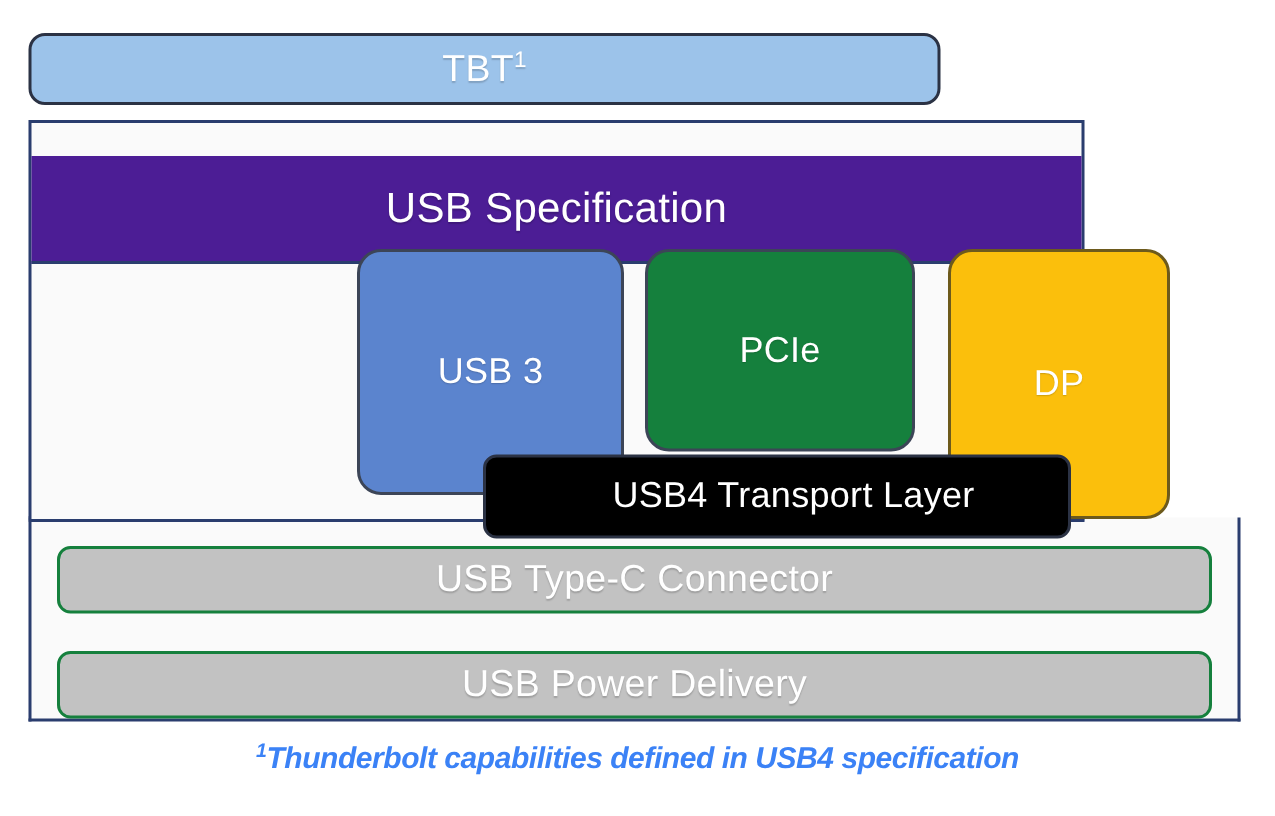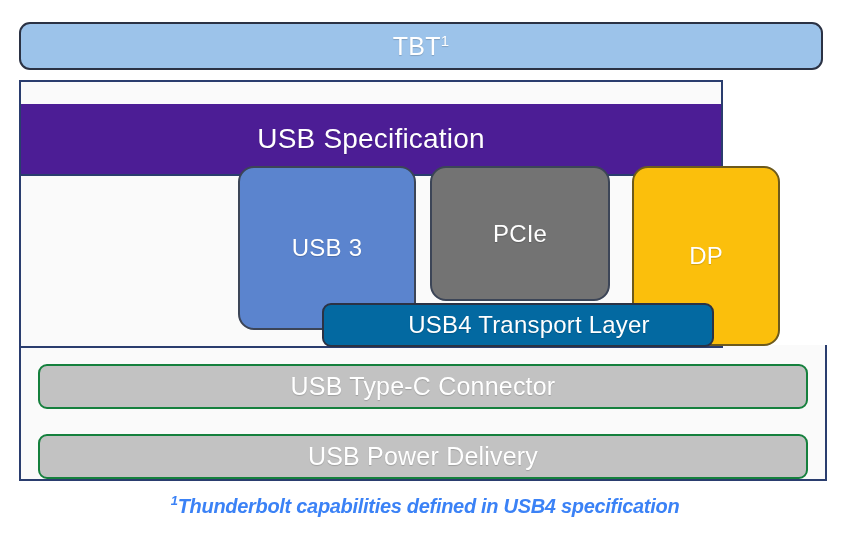--- a/index.html
+++ b/index.html
@@ -35,21 +35,21 @@
     font-weight: 400;
     letter-spacing: .2px;
     text-shadow: 0 1px 1px rgba(0,0,0,.18);
     white-space: nowrap;
   }
 
   
   #tbt-bar {
     left: 19px;
     top: 22px;
-    width: 804px;
+    width: 608px;
     height: 48px;
     background: #9cc3ea;
     border: 2px solid #2b3244;
     border-radius: 11px;
   }
   #tbt-bar .label { font-size: 25px; }
   #tbt-bar .sup {
     font-size: 15px;
     vertical-align: super;
     line-height: 0;
@@ -119,38 +119,38 @@
     top: 166px;
     width: 178px;
     height: 164px;
     background: #5b84ce;
   }
   #pcie-box {
     left: 430px;
     top: 166px;
     width: 180px;
     height: 135px;
-    background: #737373;
+    background: #15803d;
   }
   #dp-box {
     left: 632px;
     top: 166px;
     width: 148px;
     height: 180px;
     background: #fbbf0c;
     border-color: #6d5a1c;
   }
 
   
   #usb4-transport-bar {
     left: 322px;
     top: 303px;
     width: 392px;
-    height: 44px;
-    background: #0369a1;
+    height: 56px;
+    background: #000000;
     border: 2px solid #2b3244;
     border-radius: 9px;
     padding-left: 22px;
   }
   #usb4-transport-bar .label { font-size: 24px; }
 
   
   .gray-bar {
     left: 38px;
     width: 770px;

